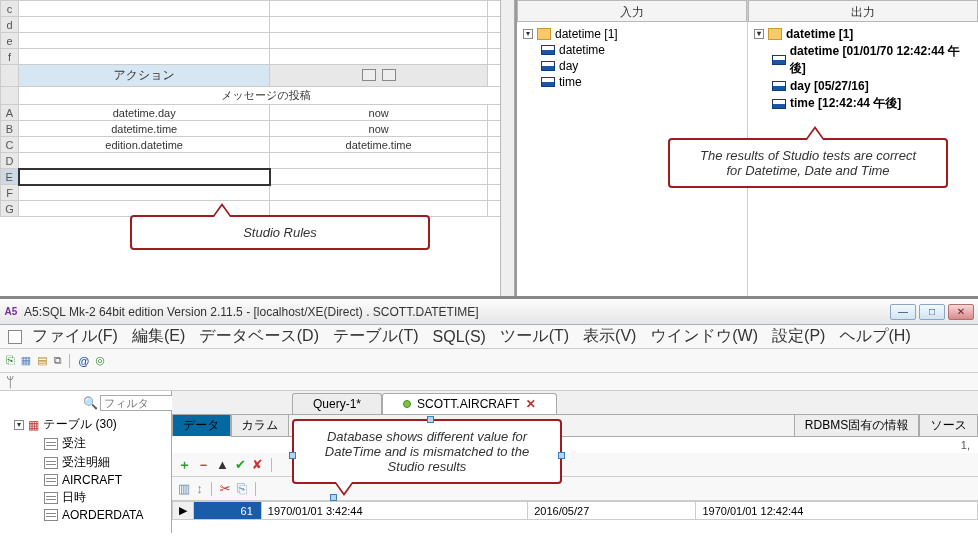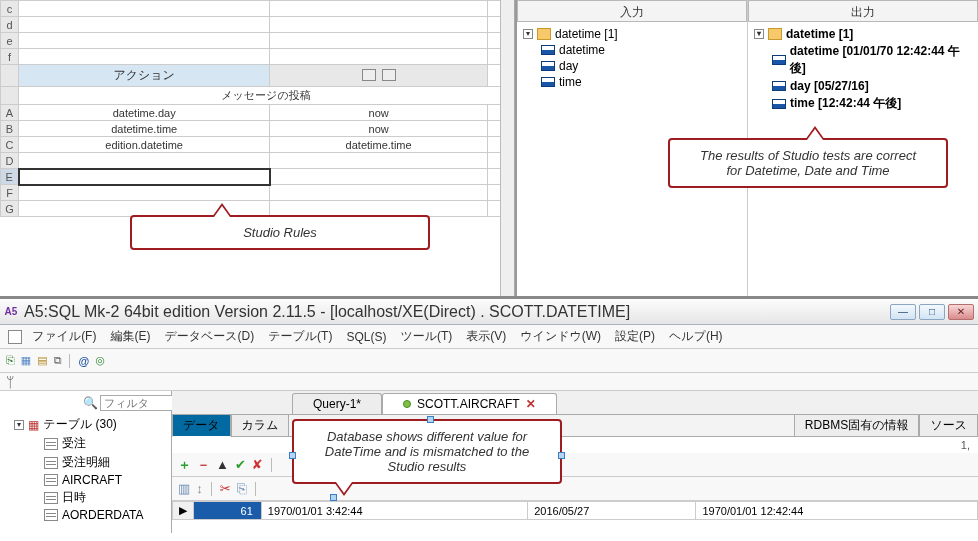--- a/index.html
+++ b/index.html
@@ -38,26 +38,26 @@
   .tail-up { border-left:10px solid transparent;border-right:10px solid transparent;border-bottom:14px solid #9e1c20; top:-14px; }
   .tail-up::after { content:""; position:absolute; left:-8px; top:3px; border-left:8px solid transparent;border-right:8px solid transparent;border-bottom:11px solid #fff; }
   .tail-down { border-left:10px solid transparent;border-right:10px solid transparent;border-top:14px solid #9e1c20; bottom:-14px; }
   .tail-down::after { content:""; position:absolute; left:-8px; bottom:3px; border-left:8px solid transparent;border-right:8px solid transparent;border-top:11px solid #fff; }
   .handle { width:7px;height:7px;background:#b4d5f0;border:1px solid #3a7fc4;position:absolute; }
 
   
   .app { position:absolute; left:0; right:0; bottom:0; top:298px; background:#fff; border-top:1px solid #888; }
   .titlebar { height:26px; background:linear-gradient(#fcfcfc,#e6e6e6); border-bottom:1px solid #a7b3c0; display:flex; align-items:center; padding:0 4px; }
   .titlebar .appico { width:14px;height:14px;margin-right:6px;display:inline-flex;align-items:center;justify-content:center;font-weight:bold;font-size:10px;color:#7030a0;}
-  .titlebar .title { flex:1; font-size:16px; color:#333; }
+  .titlebar .title { flex:1; font-size:12px; color:#333; }
   .winbtns { display:flex; gap:3px; }
   .winbtn { width:26px;height:16px;border:1px solid #8aa6c3;background:linear-gradient(#f3f8fd,#d3e4f3);border-radius:2px;display:flex;align-items:center;justify-content:center;font-size:10px;color:#25486e;}
   .winbtn.close { background:linear-gradient(#f8d8d8,#d98b8b);border-color:#b56e6e;color:#6a1c1c;}
   
-  .menubar { height:24px; display:flex; align-items:center; padding:2px 8px; gap:14px; font-size:12px; color:#333; background:#f8f8f8; border-bottom:1px solid #ccc;}
+  .menubar { height:24px; display:flex; align-items:center; padding:2px 8px; gap:14px; font-size:16px; color:#333; background:#f8f8f8; border-bottom:1px solid #ccc;}
   .menubar .docico { width:14px;height:14px;border:1px solid #888;background:#fff;display:inline-block;margin-right:-4px; }
   
   .toolbar { height:24px; display:flex; align-items:center; padding:2px 6px; gap:6px; border-bottom:1px solid #ccc; background:#f8f8f8;}
   
   .workarea { display:flex; height:calc(100% - 100px); }
   .sidebar { width:172px; border-right:1px solid #aaa; padding:4px; }
   .filter-row { display:flex; gap:2px; align-items:center; margin-bottom:4px; padding-left:80px; }
   .filter-row input { flex:1; border:1px solid #aaa; padding:1px 3px; font-size:11px; }
   .mag { width:14px;height:14px; display:inline-flex;align-items:center;justify-content:center;font-size:12px;color:#6b8fb5;}
   .db-tree .node { display:flex; align-items:center; gap:4px; font-size:12px; padding:1px 0; }

